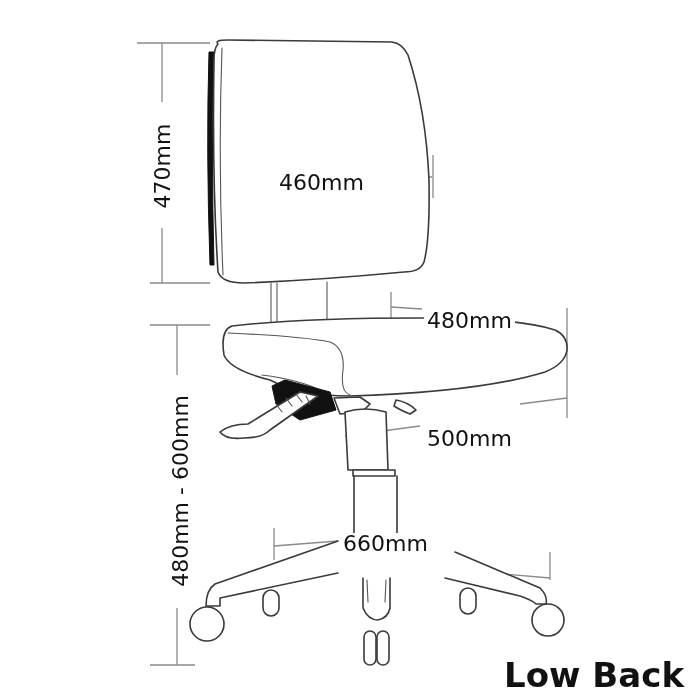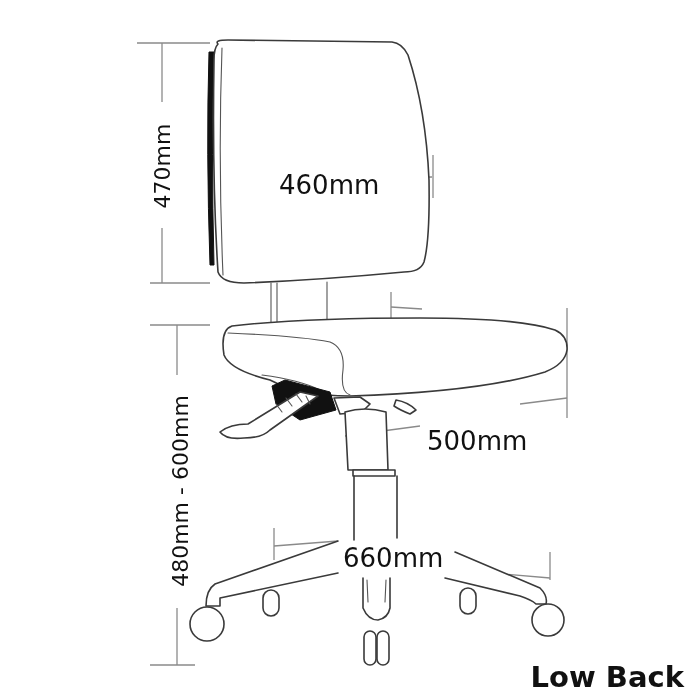--- a/index.html
+++ b/index.html
@@ -5,21 +5,21 @@
     html, body { margin: 0; padding: 0; background: #ffffff; }
     body { width: 700px; height: 700px; position: relative; overflow: hidden; }
     #diagram { position: absolute; left: 0; top: 0; width: 700px; height: 700px; }
     .dim-line { stroke: #8a8a8a; stroke-width: 1.3; fill: none; }
     .outline { stroke: #3a3a3a; stroke-width: 1.6; fill: #ffffff; stroke-linejoin: round; stroke-linecap: round; }
     .outline-thin { stroke: #555555; stroke-width: 1.1; fill: none; stroke-linecap: round; }
     .solid-dark { fill: #111111; stroke: #111111; stroke-width: 1; }
     .label {
       position: absolute;
       font-family: "DejaVu Sans", sans-serif;
-      font-size: 26px;
+      font-size: 22px;
       color: #111111;
       background: #ffffff;
       white-space: nowrap;
       line-height: 1;
       padding: 0 3px;
     }
     .label-vert {
       position: absolute;
       font-family: "DejaVu Sans", sans-serif;
       font-size: 22px;
@@ -30,21 +30,21 @@
       transform-origin: center center;
       transform: rotate(-90deg);
       padding: 0 3px;
     }
     .caption {
       position: absolute;
       right: 16px;
       bottom: 8px;
       font-family: "DejaVu Sans", sans-serif;
       font-weight: bold;
-      font-size: 29px;
+      font-size: 34px;
       color: #111111;
       line-height: 1;
     }
   </style>
 </head>
 <body>
 
 <div id="diagram">
   <svg width="700" height="700" viewBox="0 0 700 700">
 
@@ -125,19 +125,20 @@
       <rect class="outline" x="263" y="590" width="16" height="26" rx="8"></rect>
       <rect class="outline" x="460" y="588" width="16" height="26" rx="8"></rect>
       <rect class="outline" x="364" y="631" width="12" height="34" rx="6"></rect>
       <rect class="outline" x="377" y="631" width="12" height="34" rx="6"></rect>
     </g>
   </svg>
 
   
   <span class="label" style="left:276px; top:172px;">460mm</span>
   <span class="label-vert" style="left:118px; top:155px;">470mm</span>
+  <span class="label" style="left:424px; top:310px;">480mm</span>
   <span class="label" style="left:424px; top:428px;">500mm</span>
-  <span class="label" style="left:340px; top:545px;">660mm</span>
+  <span class="label" style="left:340px; top:533px;">660mm</span>
   <span class="label-vert" style="left:82px; top:480px;">480mm - 600mm</span>
 
   
   <div class="caption">Low Back</div>
 </div>
 
 </body></html>

